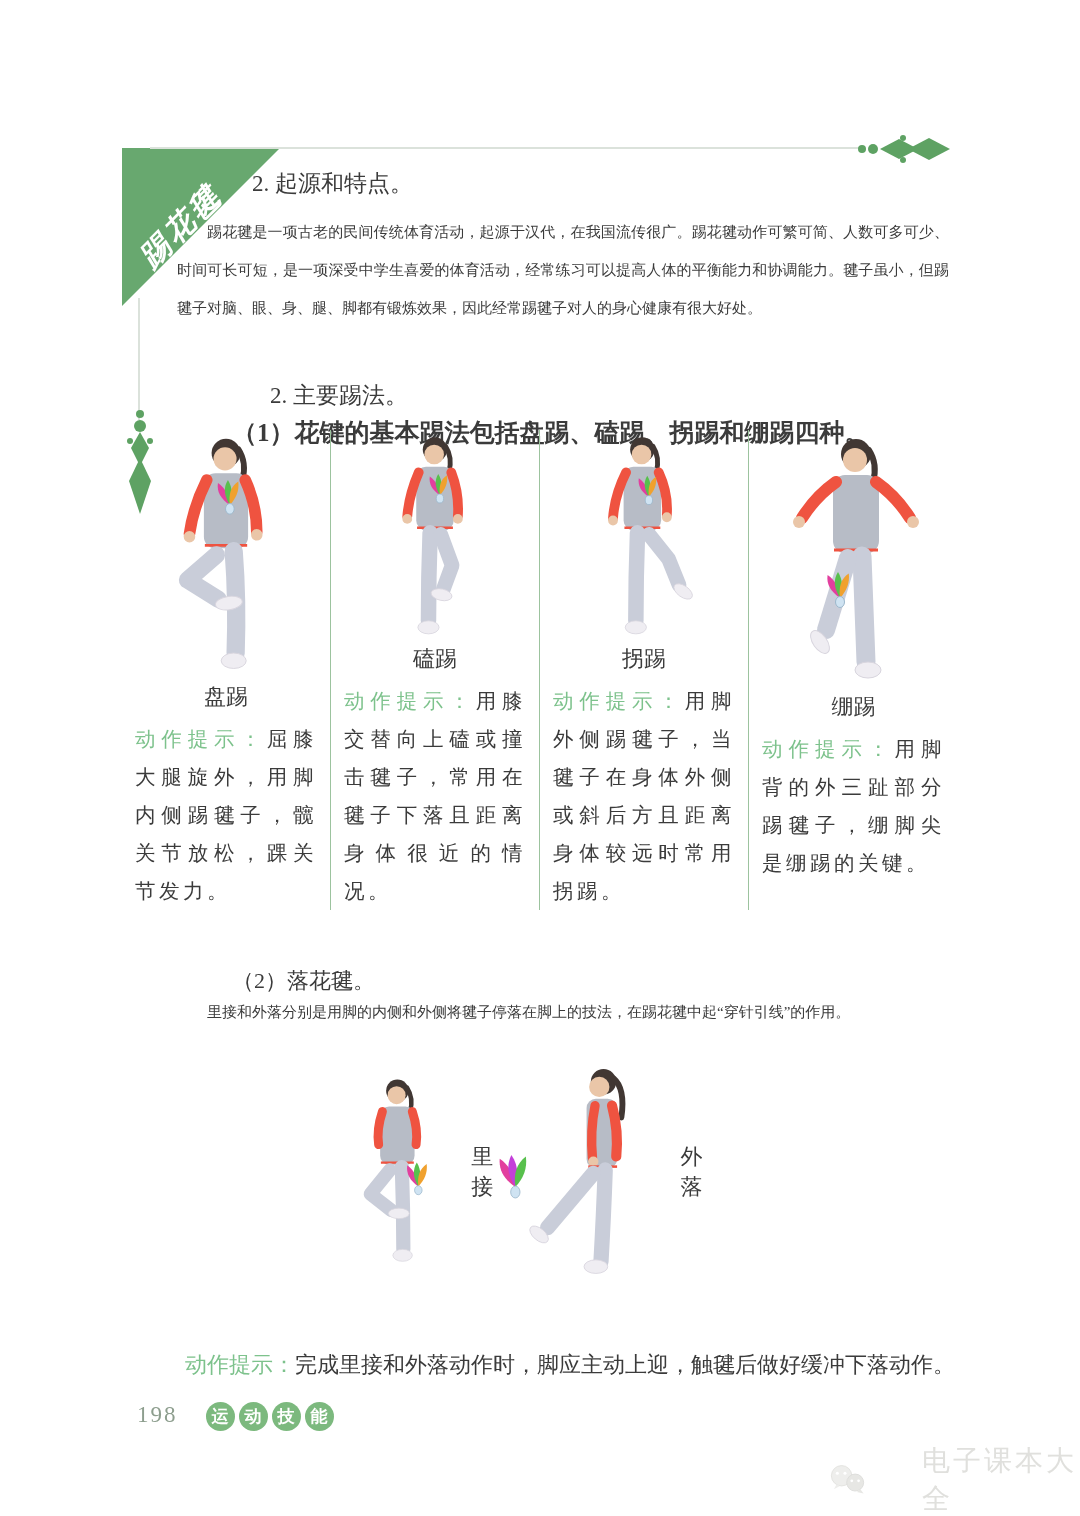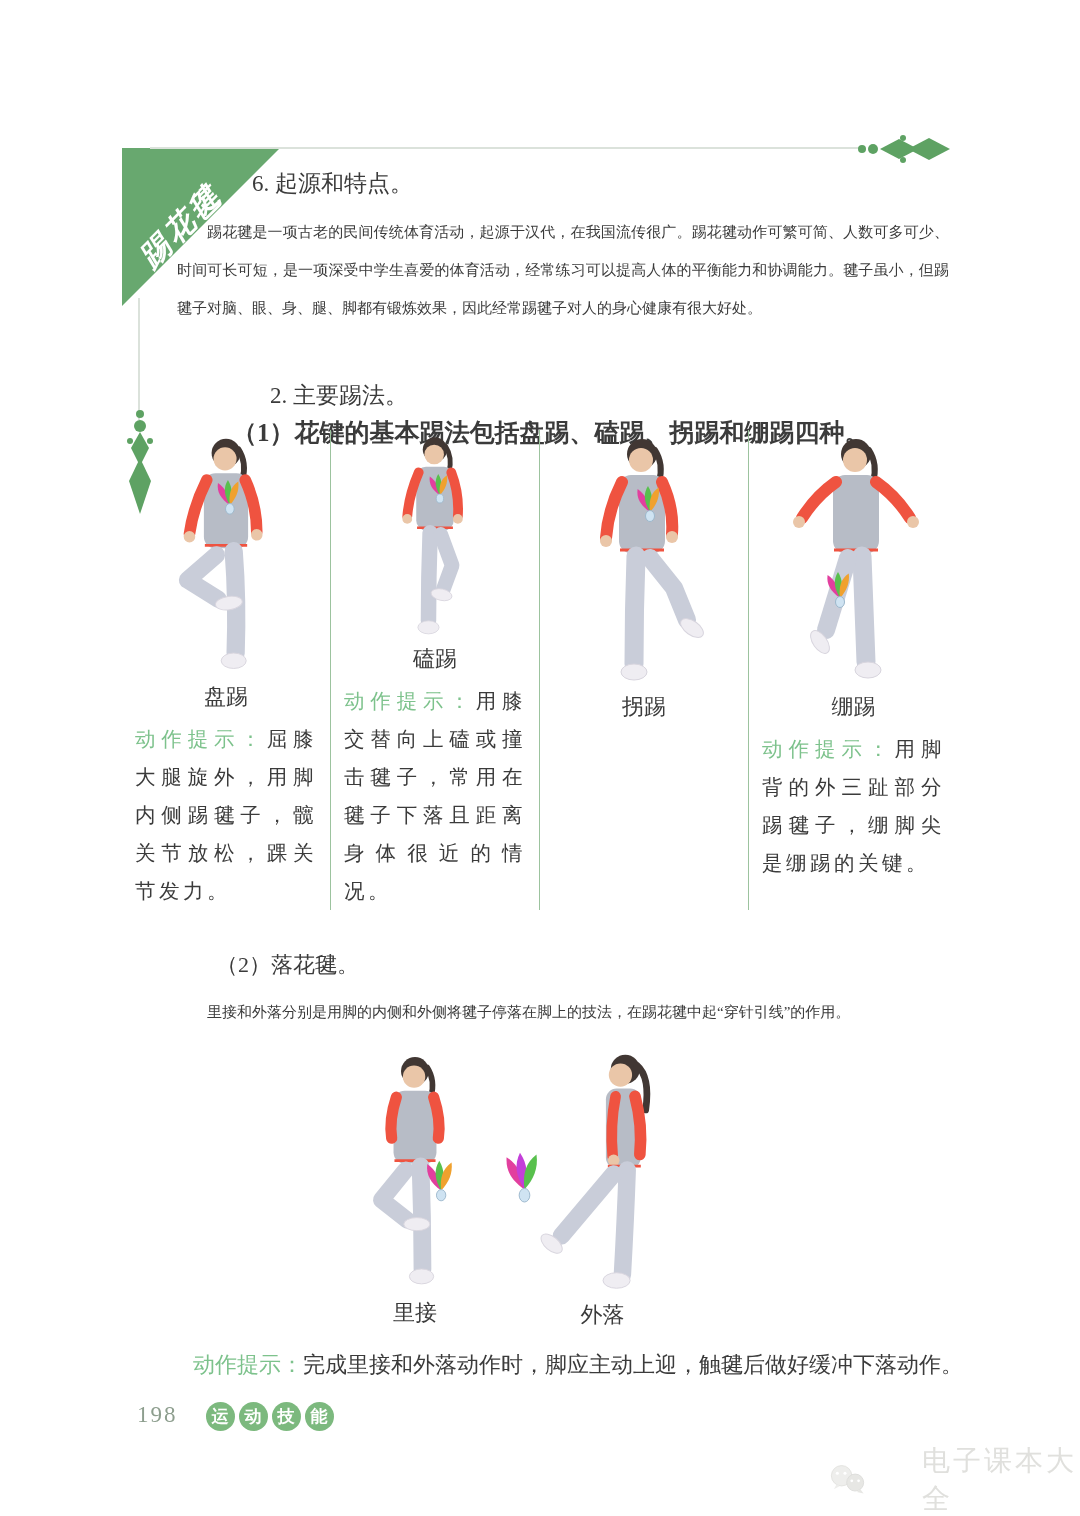--- a/index.html
+++ b/index.html
@@ -40,29 +40,29 @@
   .kick-col.divided{border-right:1px solid #9cc39e;align-items:center;}
   .fig{display:block;}
   .cap{font-size:22px;text-align:center;margin-top:2px;color:#3b3b3b;}
   .tip{
     margin:8px 0 0 0;padding:0 13px;align-self:stretch;
     font-size:20.5px;line-height:38px;letter-spacing:3.5px;
     text-align:justify;color:#3b3b3b;
   }
   .tlabel{color:#7dc28c;margin-top:14px;}
 
-  .item2{position:absolute;left:216px;top:950px;margin:0;font-size:22px;font-weight:normal;}
+  .item2{position:absolute;left:216px;top:950px;margin:16px;font-size:22px;font-weight:normal;}
   .p2{position:absolute;left:170px;top:986px;width:772px;text-indent:2em;}
 
-  .land{position:absolute;display:flex;flex-direction:column;align-items:center;}
+  .land{position:absolute;display:flex;align-items:center;}
   .land1{left:330px;top:1046px;width:170px;}
   .land2{left:495px;top:1044px;width:215px;}
   .land .cap{margin-top:4px;}
 
-  .bottom-tip{position:absolute;left:193px;top:1350px;margin:0;font-size:22px;white-space:nowrap;}
+  .bottom-tip{position:absolute;left:185px;top:1350px;margin:0;font-size:22px;white-space:nowrap;}
 
   .footer{position:absolute;left:137px;top:1402px;display:flex;align-items:flex-start;}
   .pagenum{color:#8d9e8e;font-size:23px;letter-spacing:2px;}
   .logo{display:flex;margin-left:28px;}
   .logo-circle{
     width:29px;height:29px;border-radius:50%;background:#7cb97e;
     color:#ffffff;font-size:17px;font-weight:bold;line-height:29px;text-align:center;
     margin-right:4px;font-family:"Liberation Sans","DejaVu Sans",sans-serif;
   }
   .watermark{
@@ -100,21 +100,21 @@
     <g fill="#5ea263">
       <circle cx="16" cy="6" r="4"></circle>
       <circle cx="16" cy="18" r="6"></circle>
       <circle cx="6" cy="33" r="3"></circle>
       <circle cx="26" cy="33" r="3"></circle>
       <polygon points="16,24 25,40 16,58 7,40"></polygon>
       <polygon points="16,50 27,73 16,106 5,73"></polygon>
     </g>
   </svg>
 
-  <h3 class="h1">6. 起源和特点。</h3>
+  <h3 class="h1">2. 起源和特点。</h3>
   <p class="para p1">踢花毽是一项古老的民间传统体育活动，起源于汉代，在我国流传很广。踢花毽动作可繁可简、人数可多可少、时间可长可短，是一项深受中学生喜爱的体育活动，经常练习可以提高人体的平衡能力和协调能力。毽子虽小，但踢毽子对脑、眼、身、腿、脚都有锻炼效果，因此经常踢毽子对人的身心健康有很大好处。</p>
 
   <h3 class="h2">2. 主要踢法。</h3>
   <p class="item1 para" style="text-align:left;">（1）花键的基本踢法包括盘踢、磕踢、拐踢和绷踢四种。</p>
 
   <div class="kick-row">
 
     <div class="kick-col divided">
       <svg class="fig" width="192" height="260" viewBox="0 0 180 260">
         <circle cx="90" cy="24" r="15" fill="#413733"></circle>
@@ -183,20 +183,21 @@
         <path d="M96,128 L120,158 L133,190" stroke="#c9cdd9" stroke-width="18" fill="none" stroke-linecap="round" stroke-linejoin="round"></path>
         <ellipse cx="138" cy="198" rx="13" ry="7" fill="#efedf2" stroke="#d8d5de" transform="rotate(35 138 198)"></ellipse>
         <g transform="translate(96,82)">
           <path d="M0,0 C-6,-10 -7,-18 -2,-26 C3,-18 3,-9 0,0" fill="#e23f9e" transform="rotate(-24)"></path>
           <path d="M0,0 C-6,-10 -7,-18 -2,-26 C3,-18 3,-9 0,0" fill="#58c04d"></path>
           <path d="M0,0 C-6,-10 -7,-18 -2,-26 C3,-18 3,-9 0,0" fill="#f0a12e" transform="rotate(24)"></path>
           <ellipse cx="0" cy="4" rx="4.5" ry="5.5" fill="#cfe3f2" stroke="#9db8cc"></ellipse>
         </g>
       </svg>
       <div class="cap">拐踢</div>
+      <p class="tip"><span class="tlabel">动作提示：</span><span>用脚外侧踢毽子，当毽子在身体外侧或斜后方且距离身体较远时常用拐踢。</span></p>
     </div>
 
     <div class="kick-col">
       <svg class="fig" width="192" height="260" viewBox="0 0 180 260">
         <circle cx="92" cy="24" r="15" fill="#413733"></circle>
         <path d="M105,20 q9,14 4,32" stroke="#413733" stroke-width="6" fill="none" stroke-linecap="round"></path>
         <circle cx="91" cy="30" r="12" fill="#eac6a8"></circle>
         <rect x="69" y="45" width="46" height="78" rx="12" fill="#b7bcc6"></rect>
         <path d="M72,52 Q52,66 38,88" stroke="#ef5340" stroke-width="12" fill="none" stroke-linecap="round"></path>
         <path d="M112,52 Q132,66 146,88" stroke="#ef5340" stroke-width="12" fill="none" stroke-linecap="round"></path>

